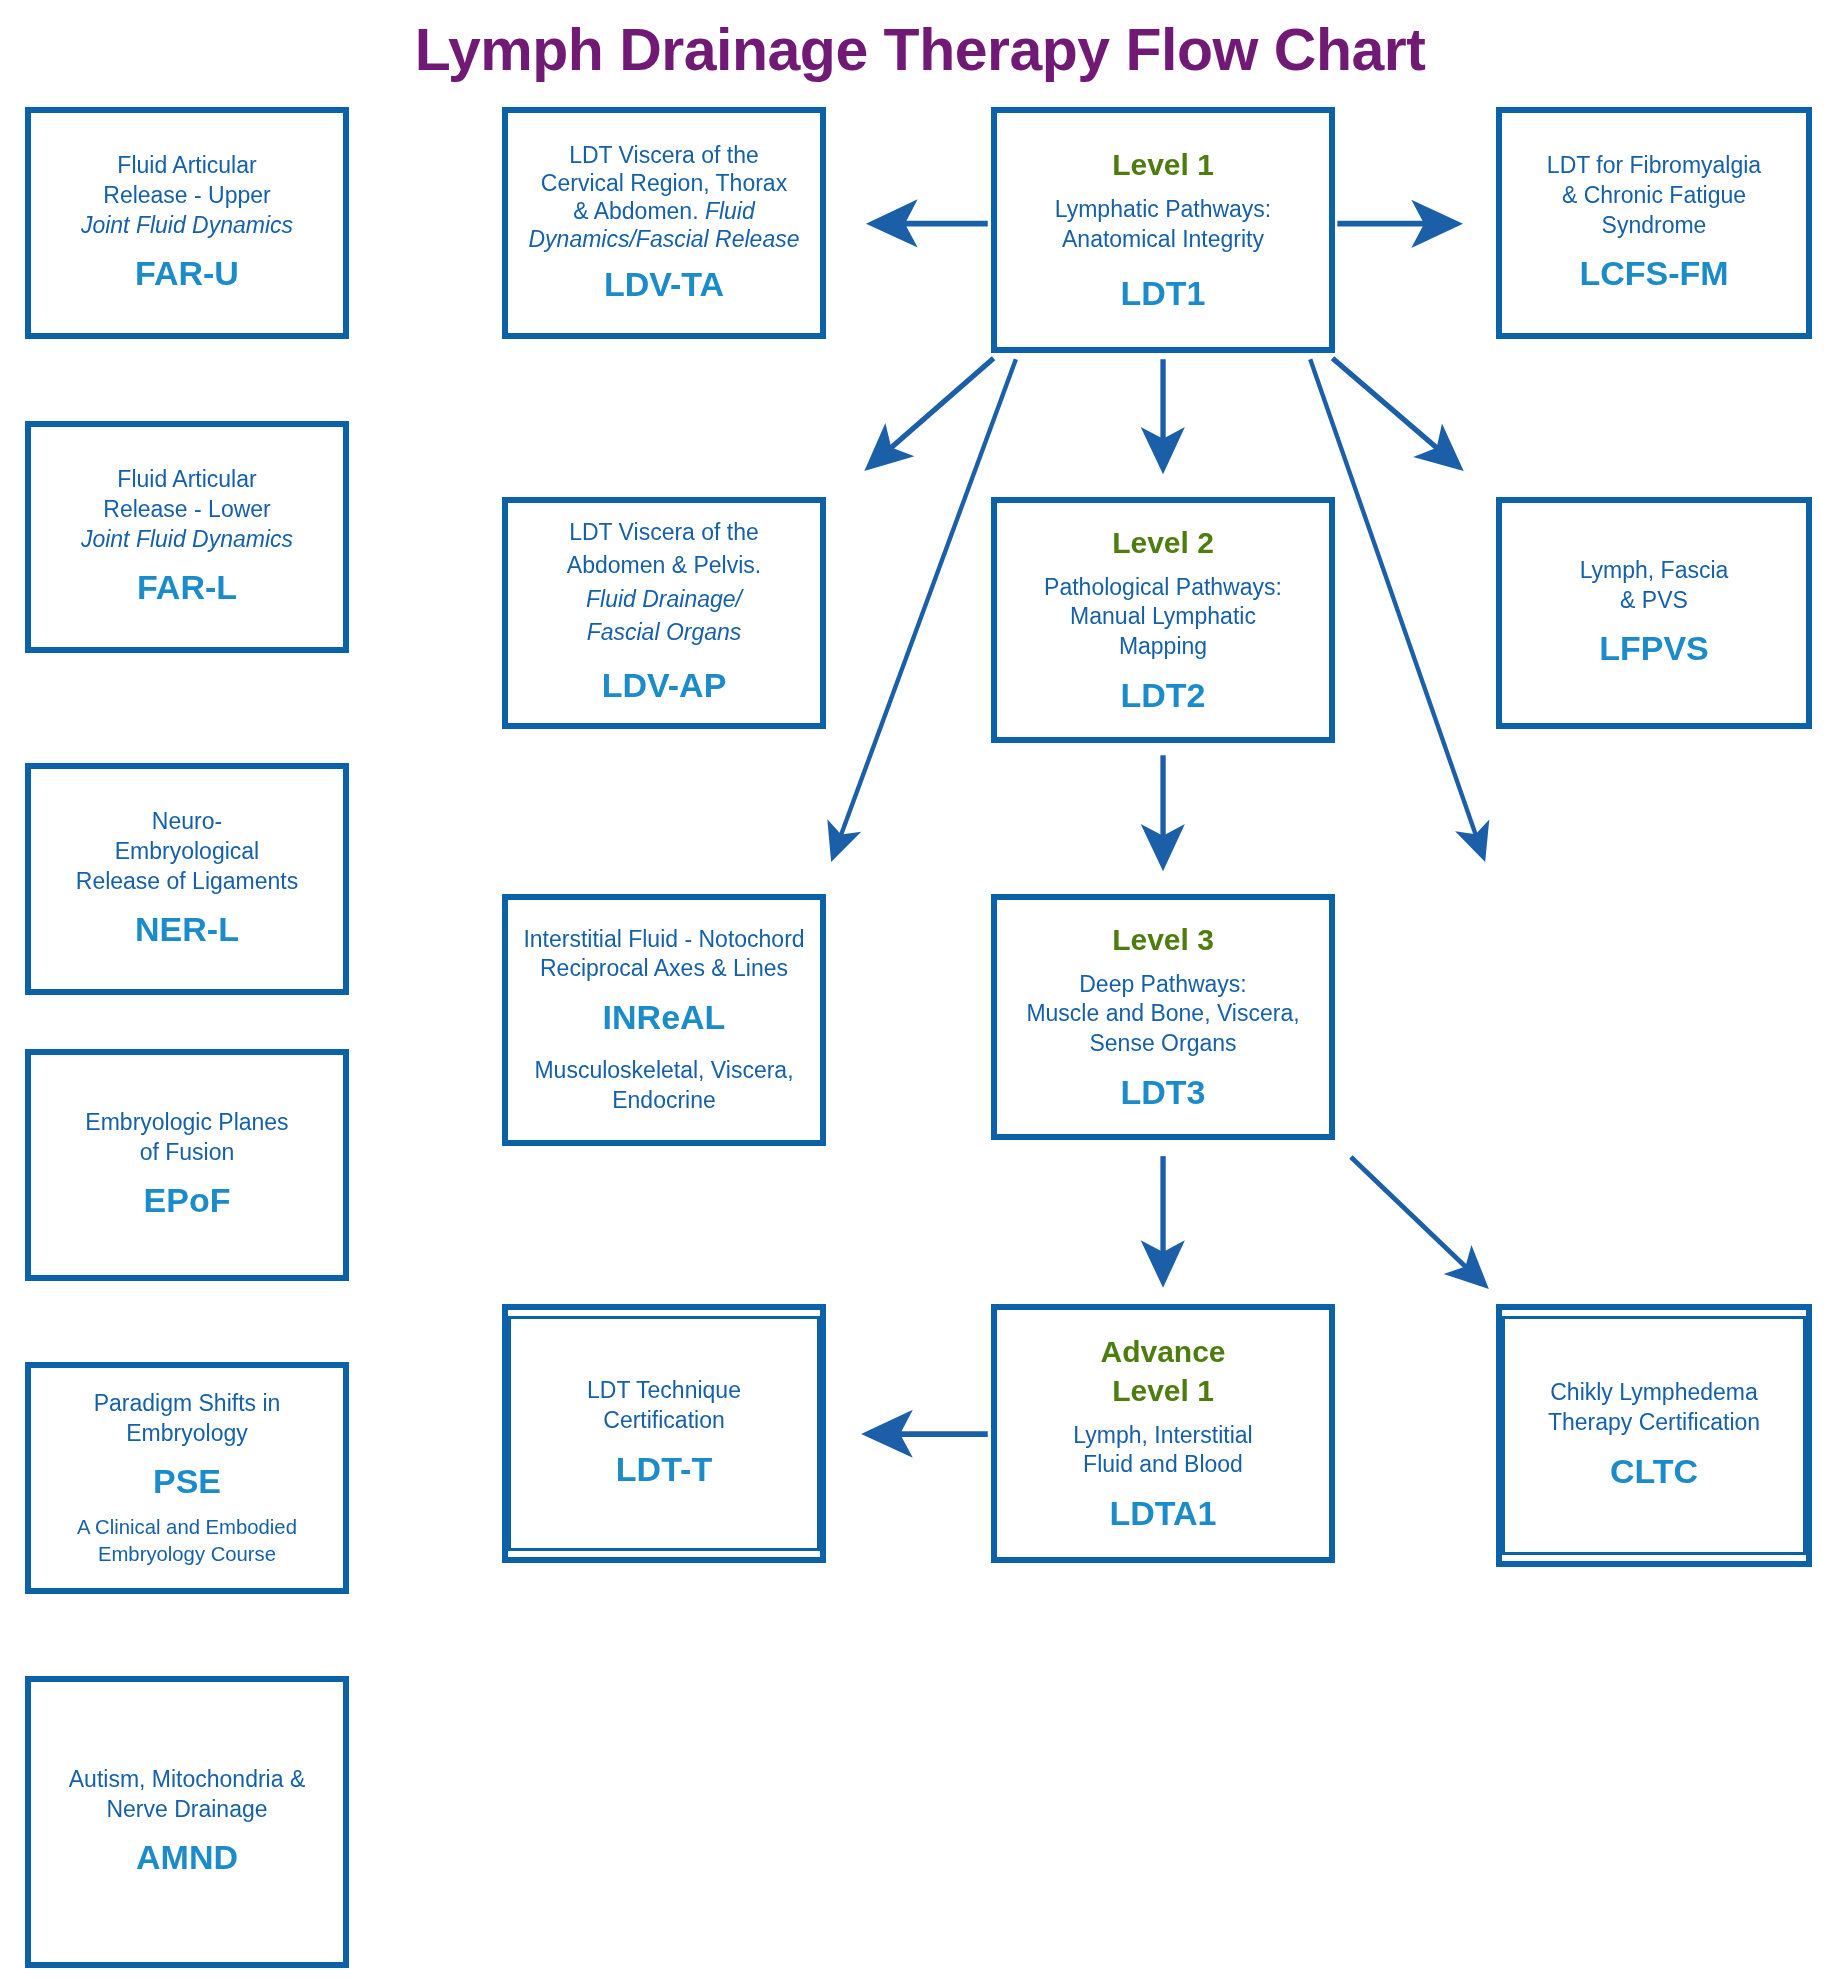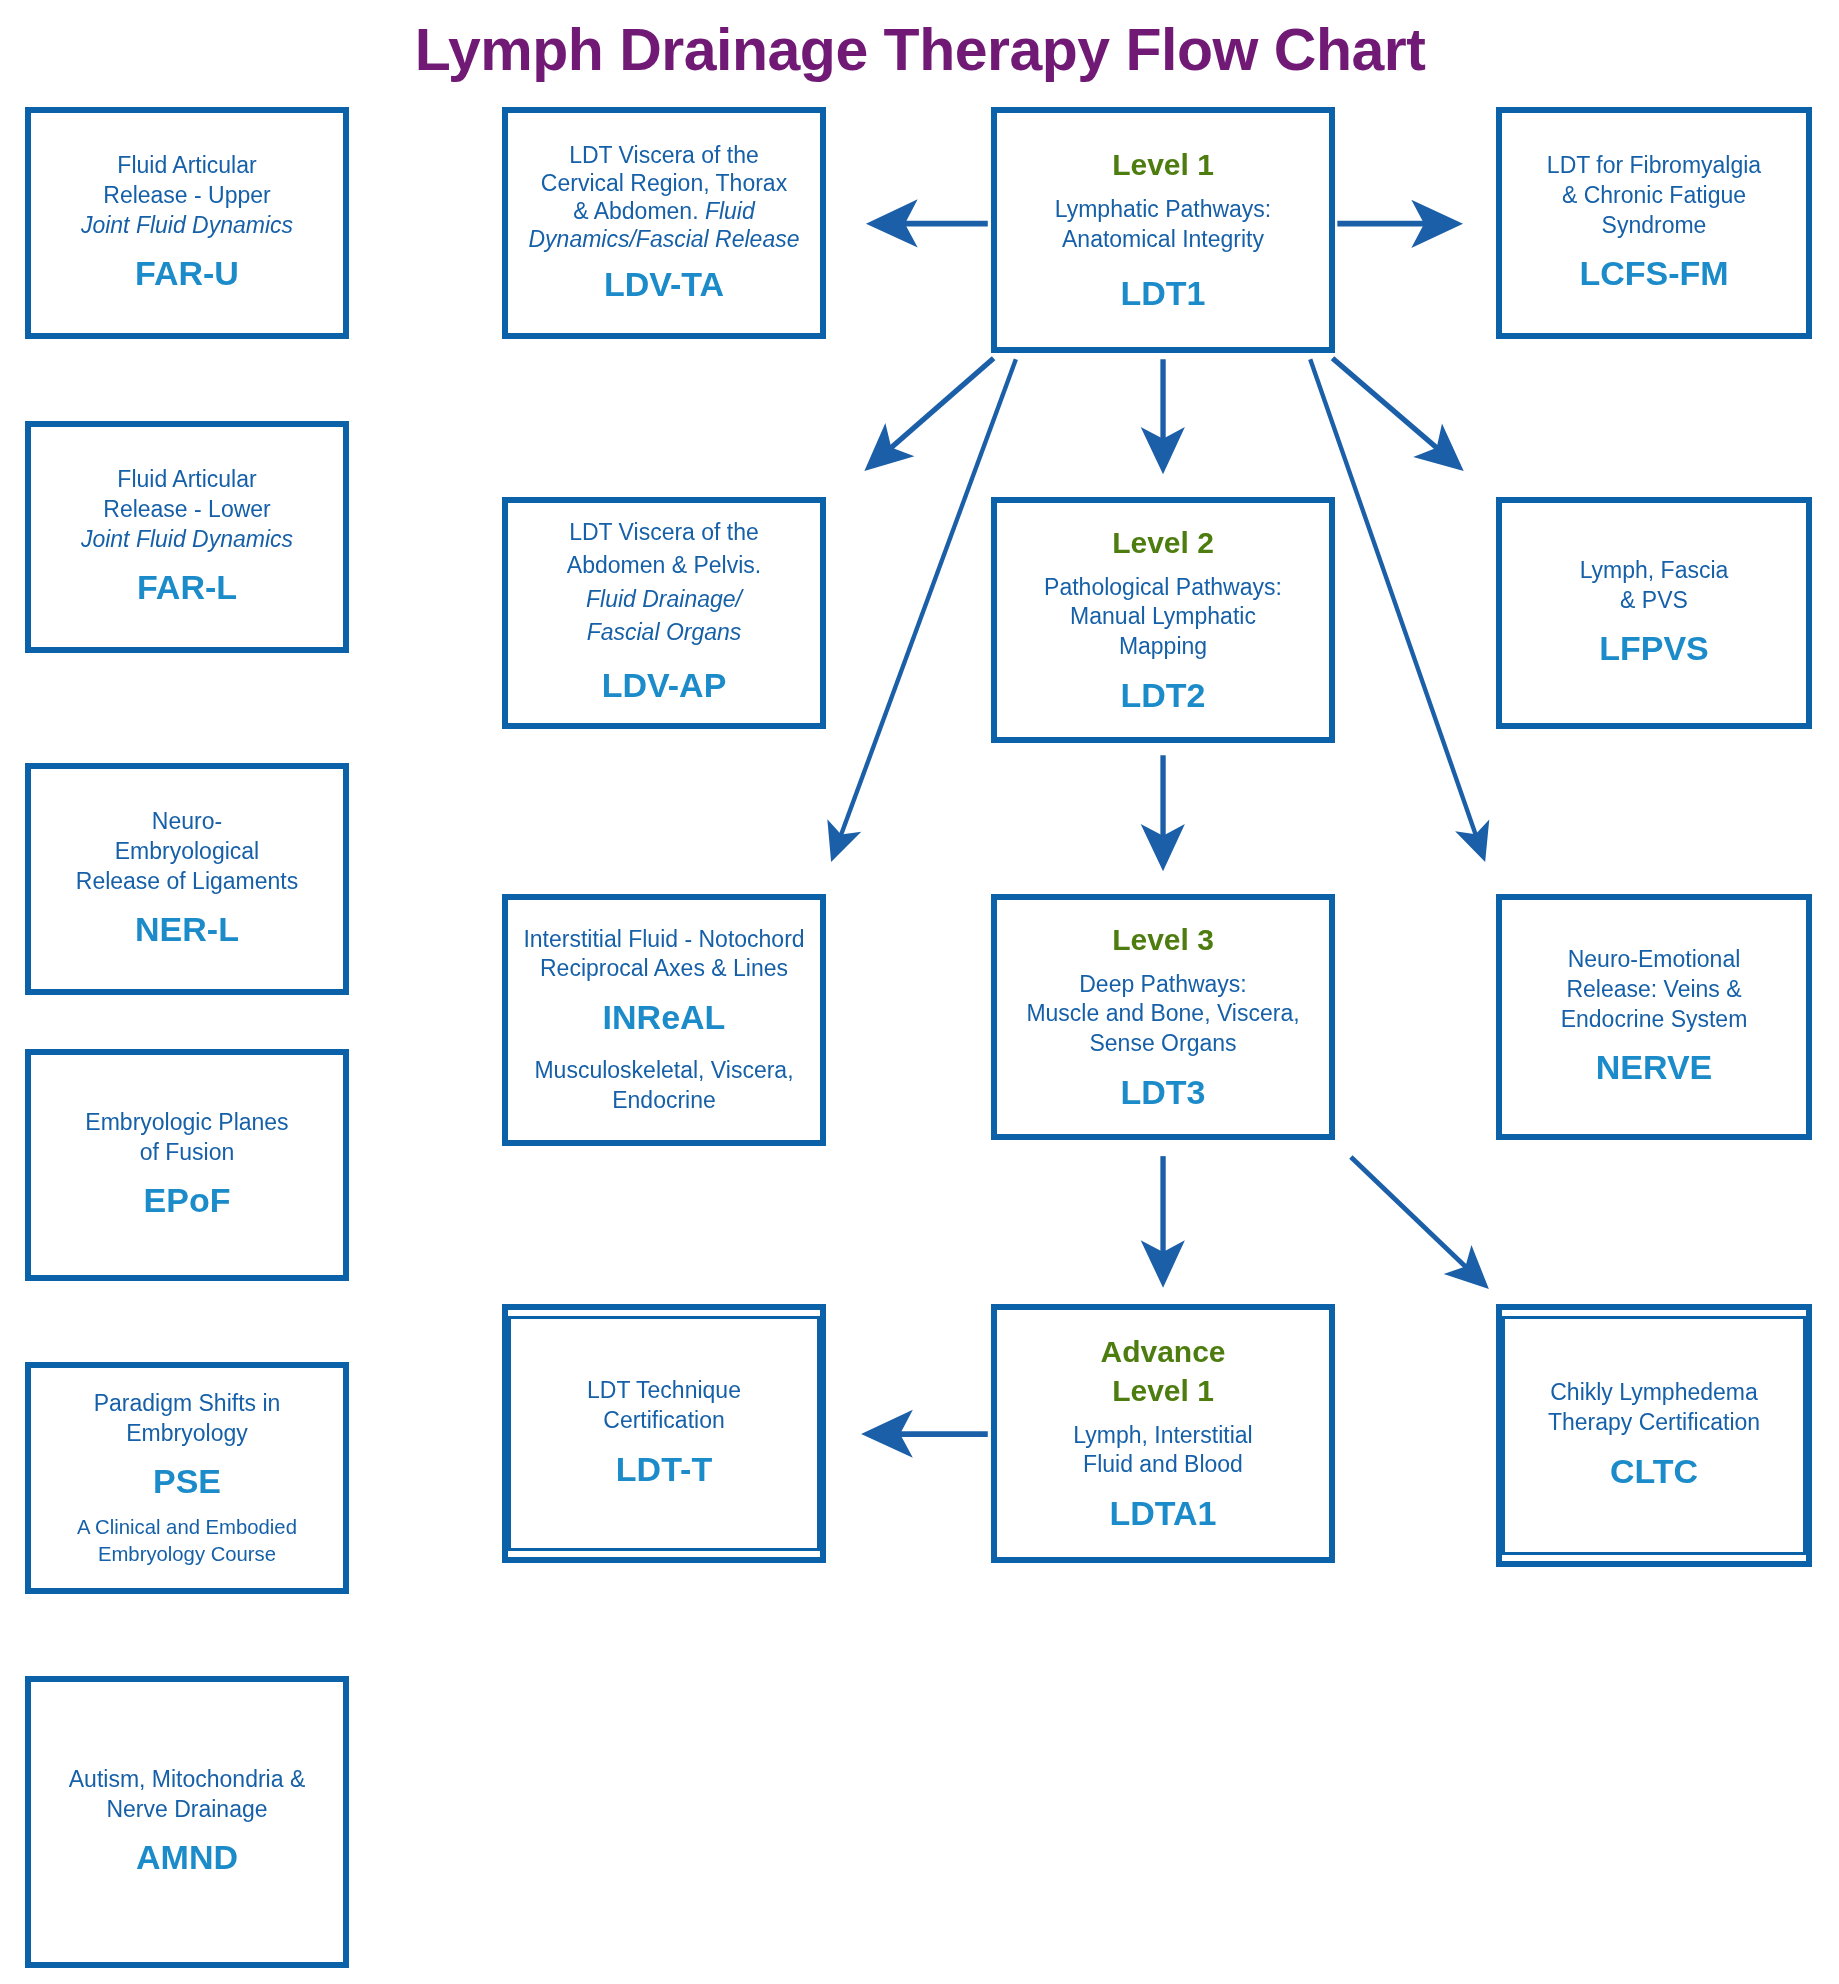--- a/index.html
+++ b/index.html
@@ -209,27 +209,20 @@
   <div class="node" style="left:991px; top:894px; width:344px; height:246px;">
     <span class="ln t-head">Level 3</span>
     <div class="gap-sm"></div>
     <span class="ln t-desc">Deep Pathways:</span>
     <span class="ln t-desc">Muscle and Bone, Viscera,</span>
     <span class="ln t-desc">Sense Organs</span>
     <div class="gap-sm"></div>
     <span class="ln t-code">LDT3</span>
   </div>
 
-  <div class="node" style="left:1496px; top:894px; width:316px; height:246px;">
-    <span class="ln t-desc">Neuro-Emotional</span>
-    <span class="ln t-desc">Release: Veins &amp;</span>
-    <span class="ln t-desc">Endocrine System</span>
-    <div class="gap-sm"></div>
-    <span class="ln t-code">NERVE</span>
-  </div>
 
   <div class="node dbl" style="left:502px; top:1304px; width:324px; height:259px;">
     <div class="inner">
       <span class="ln t-desc">LDT Technique</span>
       <span class="ln t-desc">Certification</span>
       <div class="gap-sm"></div>
       <span class="ln t-code">LDT-T</span>
     </div>
   </div>
 

